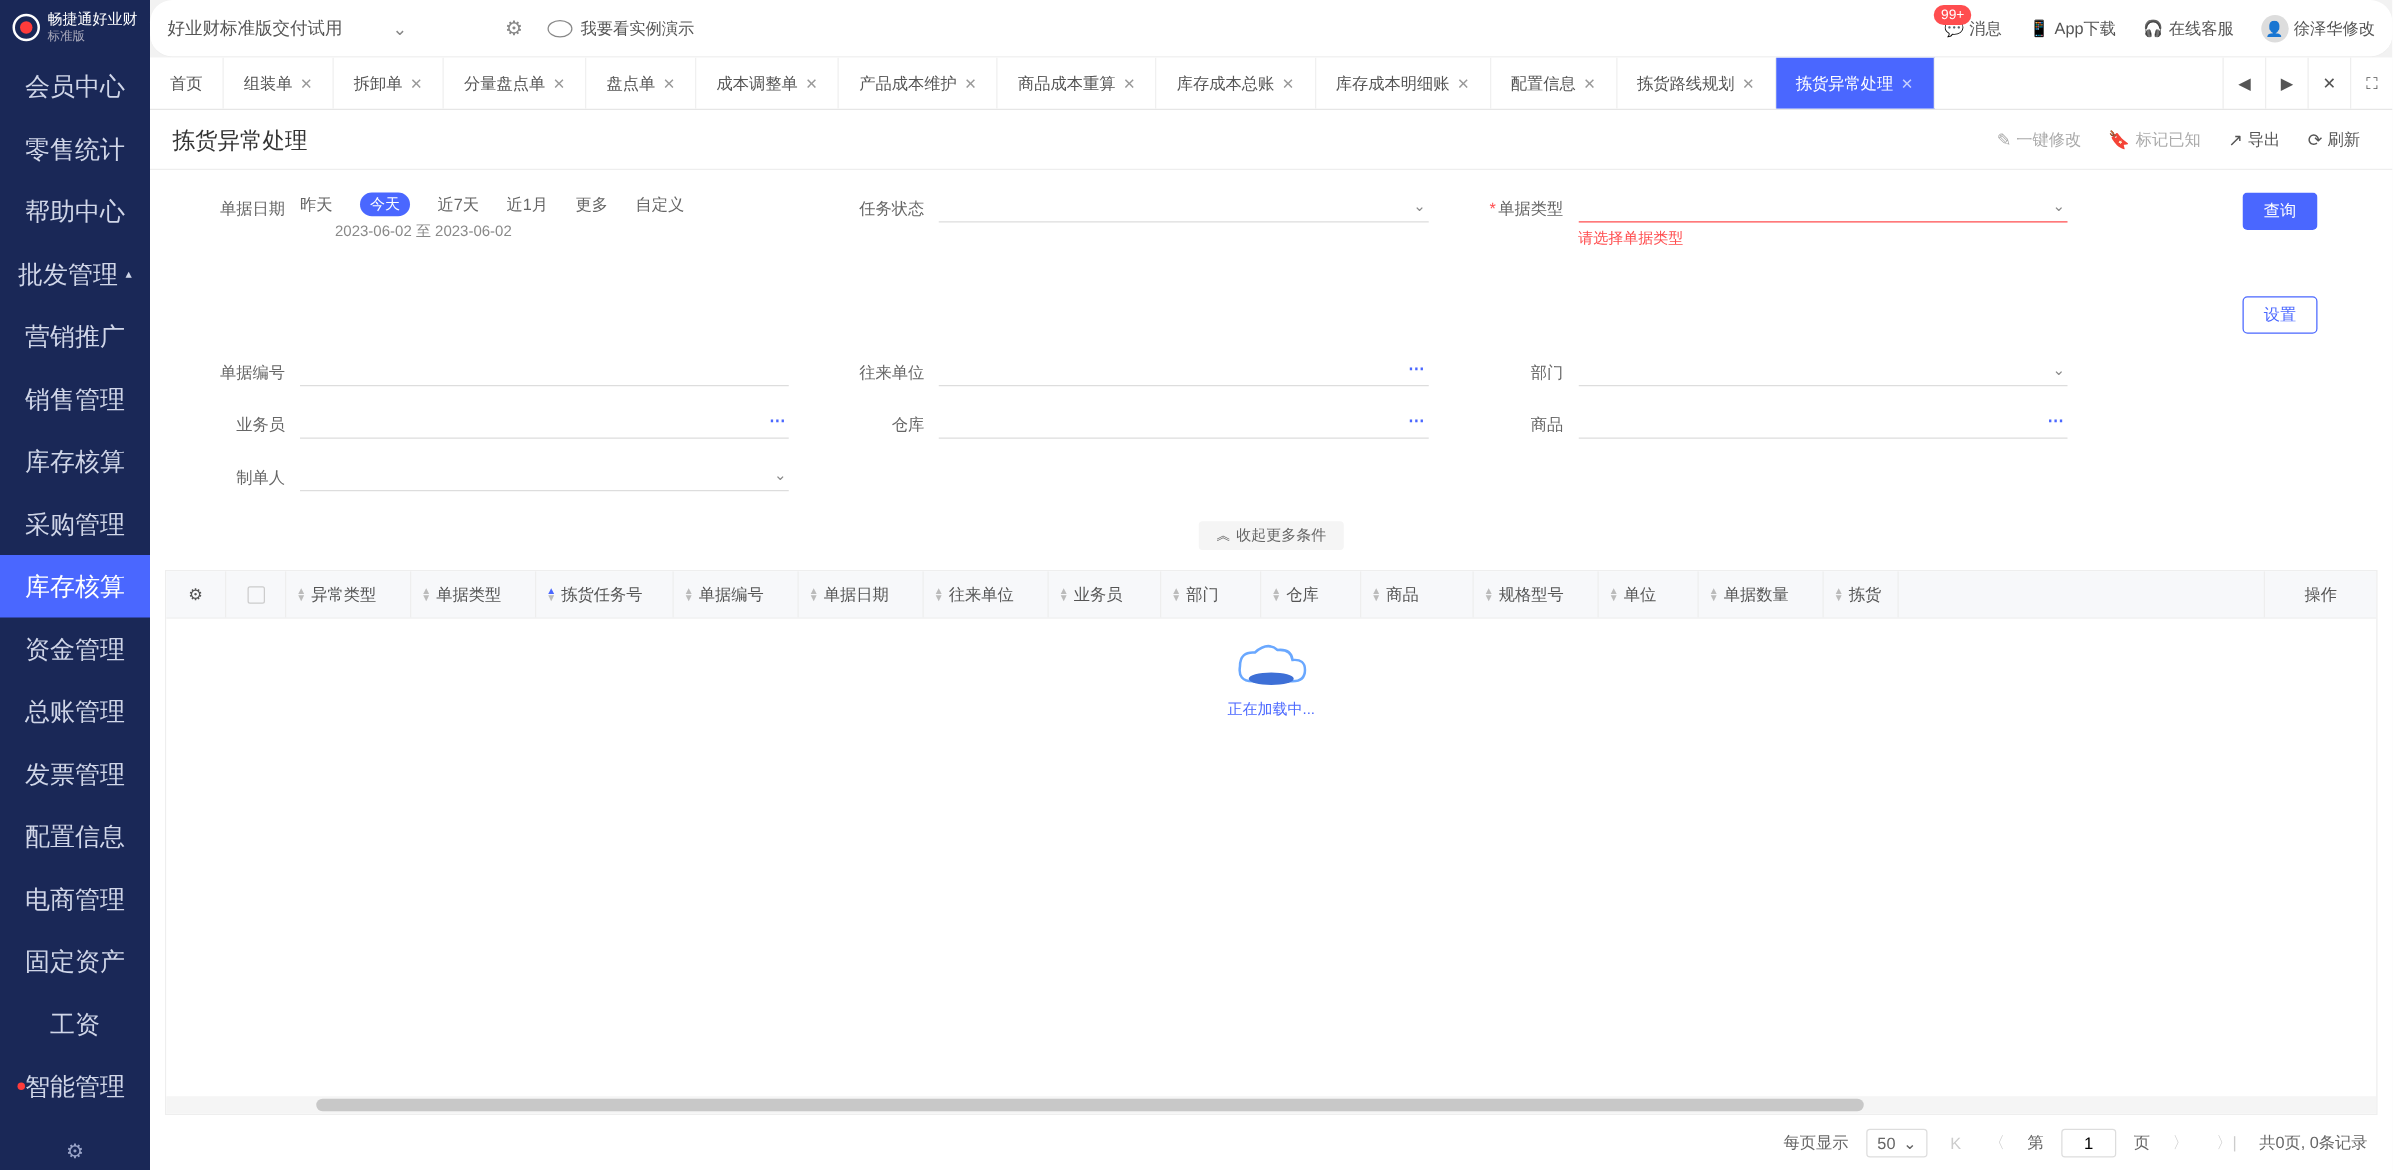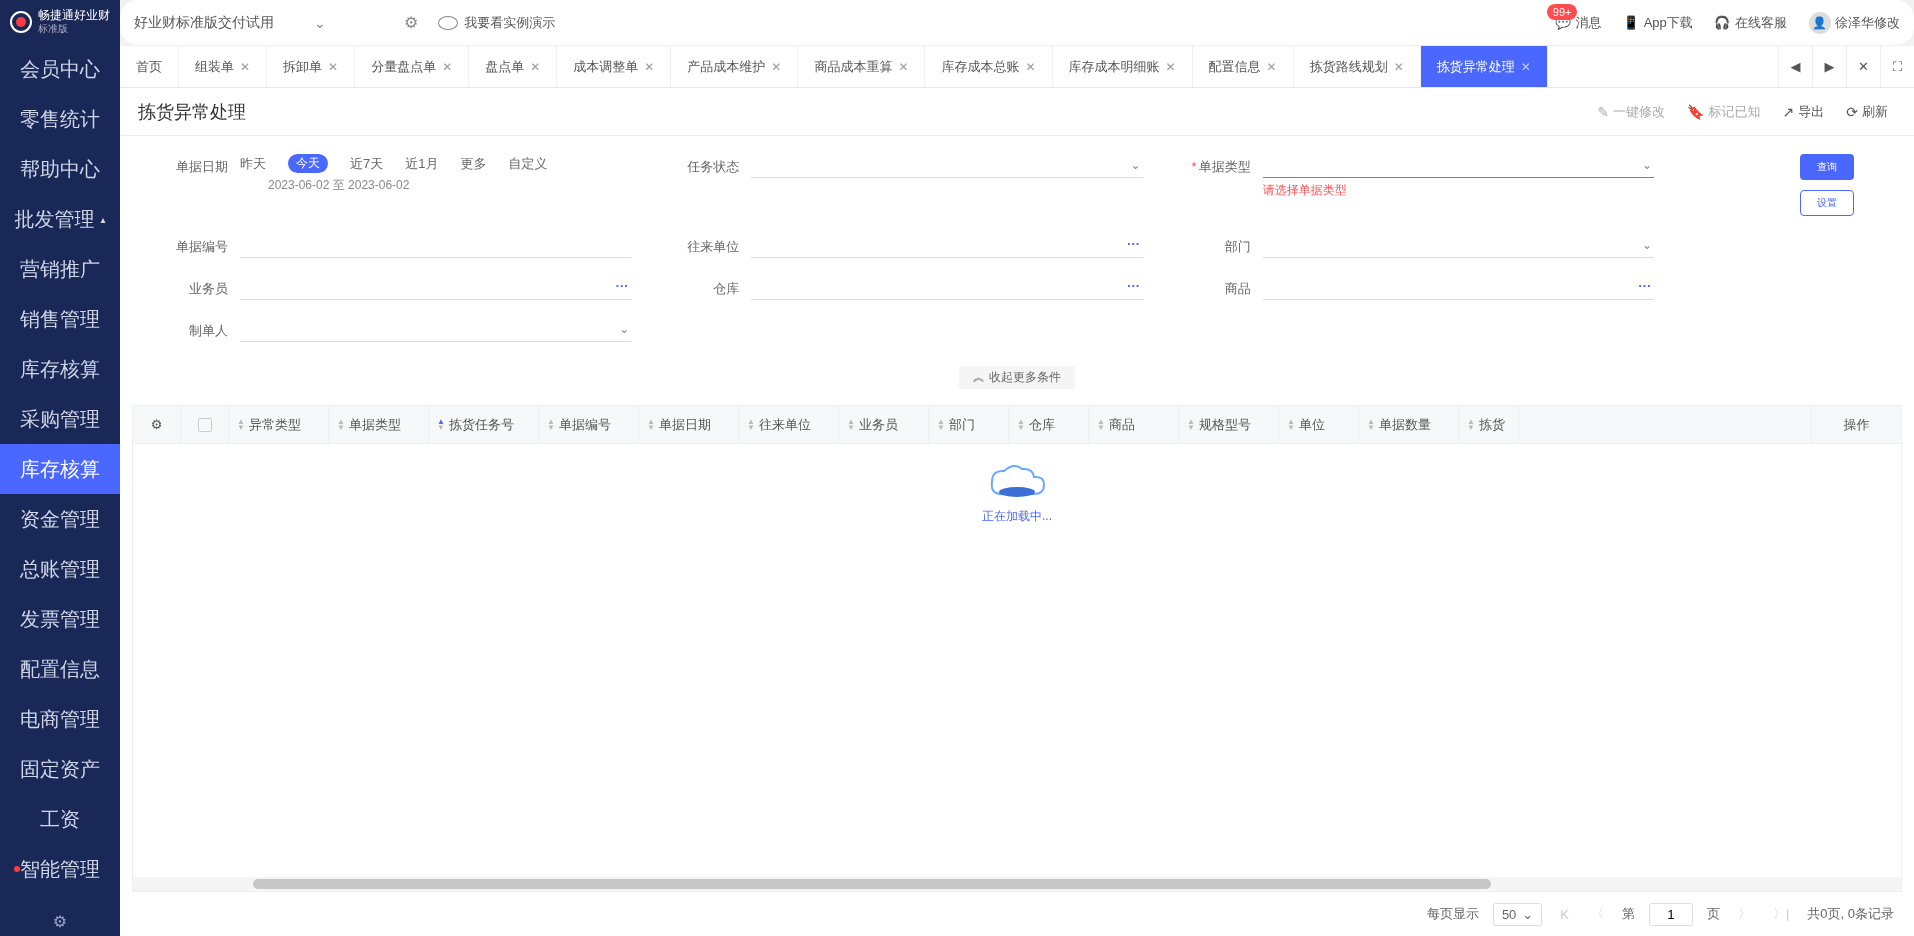--- a/index.html
+++ b/index.html
@@ -66,23 +66,23 @@
 .date-shortcuts { display: flex; gap: 22px; align-items: flex-end; color: #666; font-size: 13px; }
 .ds-item { cursor: pointer; }
 .ds-item.active { background: #4a67ff; color: #fff; padding: 1px 8px; border-radius: 10px; font-size: 12px; }
 .date-range { color: #888; font-size: 12px; margin-top: 4px; margin-left: 28px; }
 .f-input { width: 100%; border: none; border-bottom: 1px solid #ddd; padding: 4px 22px 4px 2px; font-size: 13px; background: transparent; position: relative; }
 .f-input-wrap { position: relative; }
 .f-input-wrap.error .f-input { border-bottom-color: #ff4d4f; }
 .f-suffix { position: absolute; right: 2px; top: 4px; color: #888; font-size: 12px; }
 .f-ellipsis { position: absolute; right: 2px; top: 2px; color: #4a67ff; font-weight: bold; letter-spacing: 1px; }
 .err-msg { color: #ff4d4f; font-size: 12px; margin-top: 4px; }
-.btn { padding: 5px 16px; border-radius: 4px; border: 1px solid transparent; cursor: pointer; font-size: 10px; }
+.btn { padding: 5px 16px; border-radius: 4px; border: 1px solid transparent; cursor: pointer; font-size: 13px; }
 .btn-primary { background: #4a67ff; color: #fff; }
-.btn-outline { background: #fff; color: #4a67ff; border-color: #4a67ff; }
+.btn-outline { background: #fff; color: #4a67ff; border-color: #4a67ff; margin-top: 43px; }
 .collapse-bar { text-align: center; padding: 6px 0; }
 .collapse-btn { display: inline-flex; align-items: center; gap: 4px; background: #f5f5f5; padding: 3px 14px; border-radius: 3px; color: #666; font-size: 12px; cursor: pointer; }
 
 
 .table-wrap { flex: 1; display: flex; flex-direction: column; margin: 0 12px; border: 1px solid #eee; position: relative; overflow: hidden; }
 .thead { display: flex; background: #f7f8fa; border-bottom: 1px solid #eee; height: 38px; }
 .th { display: flex; align-items: center; padding: 0 8px; border-right: 1px solid #eee; color: #555; font-size: 13px; }
 .th.fixed-gear { width: 48px; justify-content: center; }
 .th.fixed-check { width: 48px; justify-content: center; }
 .th.fixed-op { border-left: 1px solid #eee; border-right: none; width: 90px; justify-content: center; margin-left: auto; }

